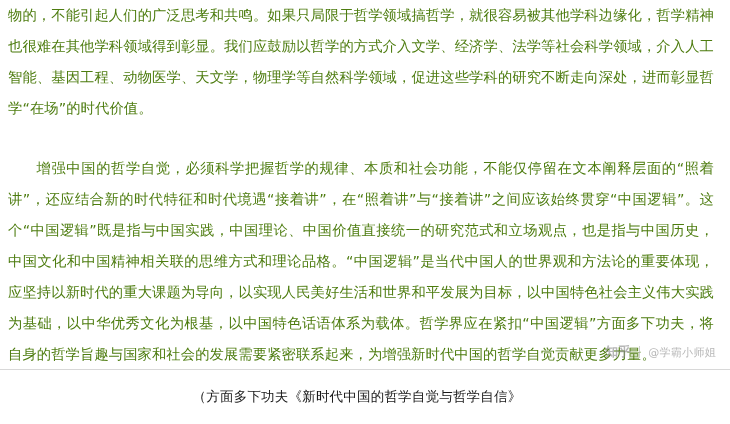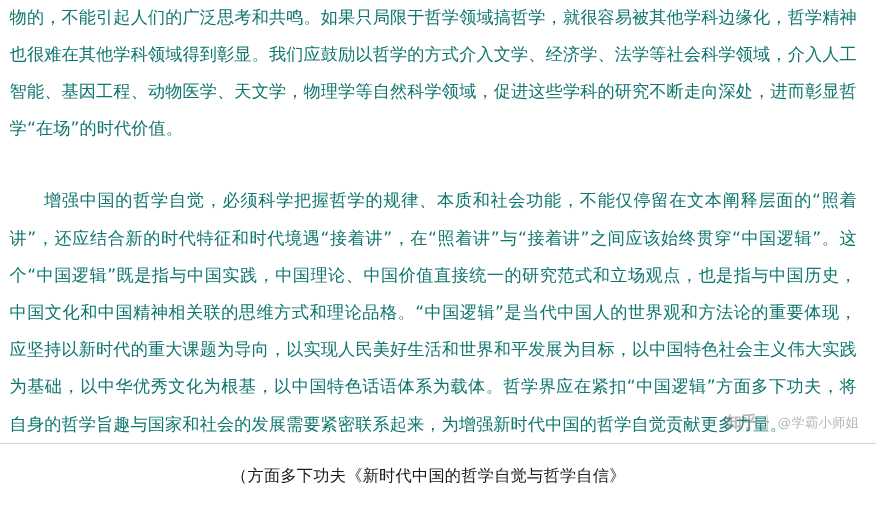--- a/index.html
+++ b/index.html
@@ -26,21 +26,21 @@
   .doc-body {
     position: absolute;
     left: 8px;
     top: 0px;
     width: 706px;
   }
   p.para {
     margin: 0 0 0 0;
     font-size: 14.3px;
     line-height: 31px;
-    color: #0f766e;
+    color: #4d7c0f;
     text-align: justify;
     text-justify: inter-ideograph;
     letter-spacing: 0.1px;
     font-family: "DejaVu Sans", "Liberation Sans", sans-serif;
   }
   p.para.indent {
     text-indent: 2em;
   }
   .spacer-1 {
     height: 29px;

